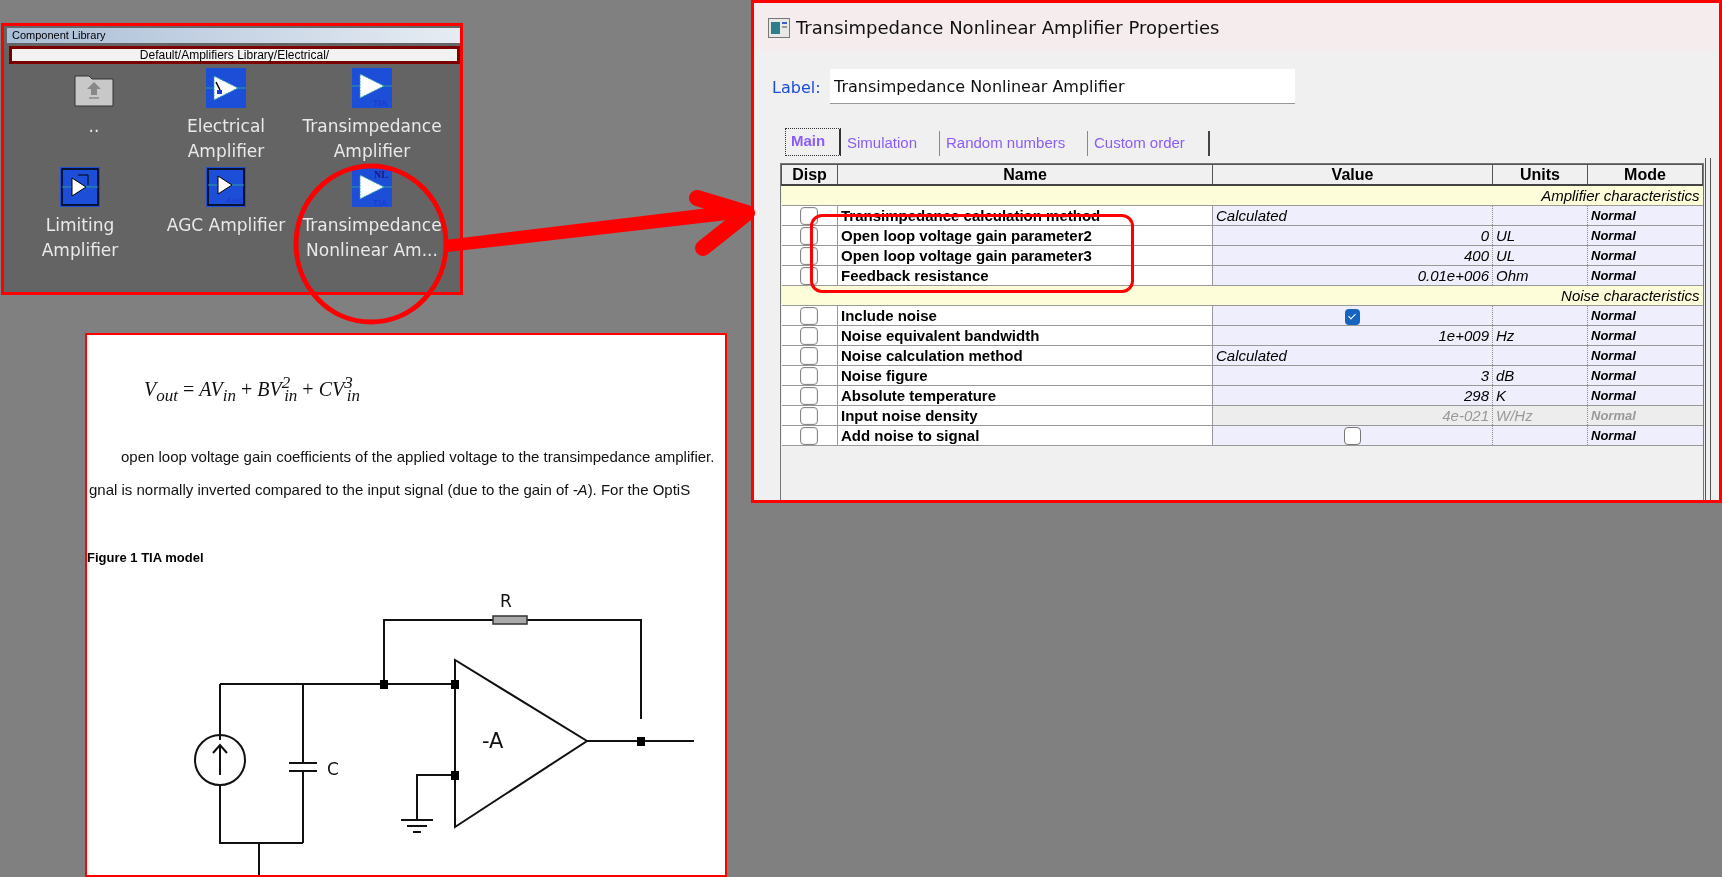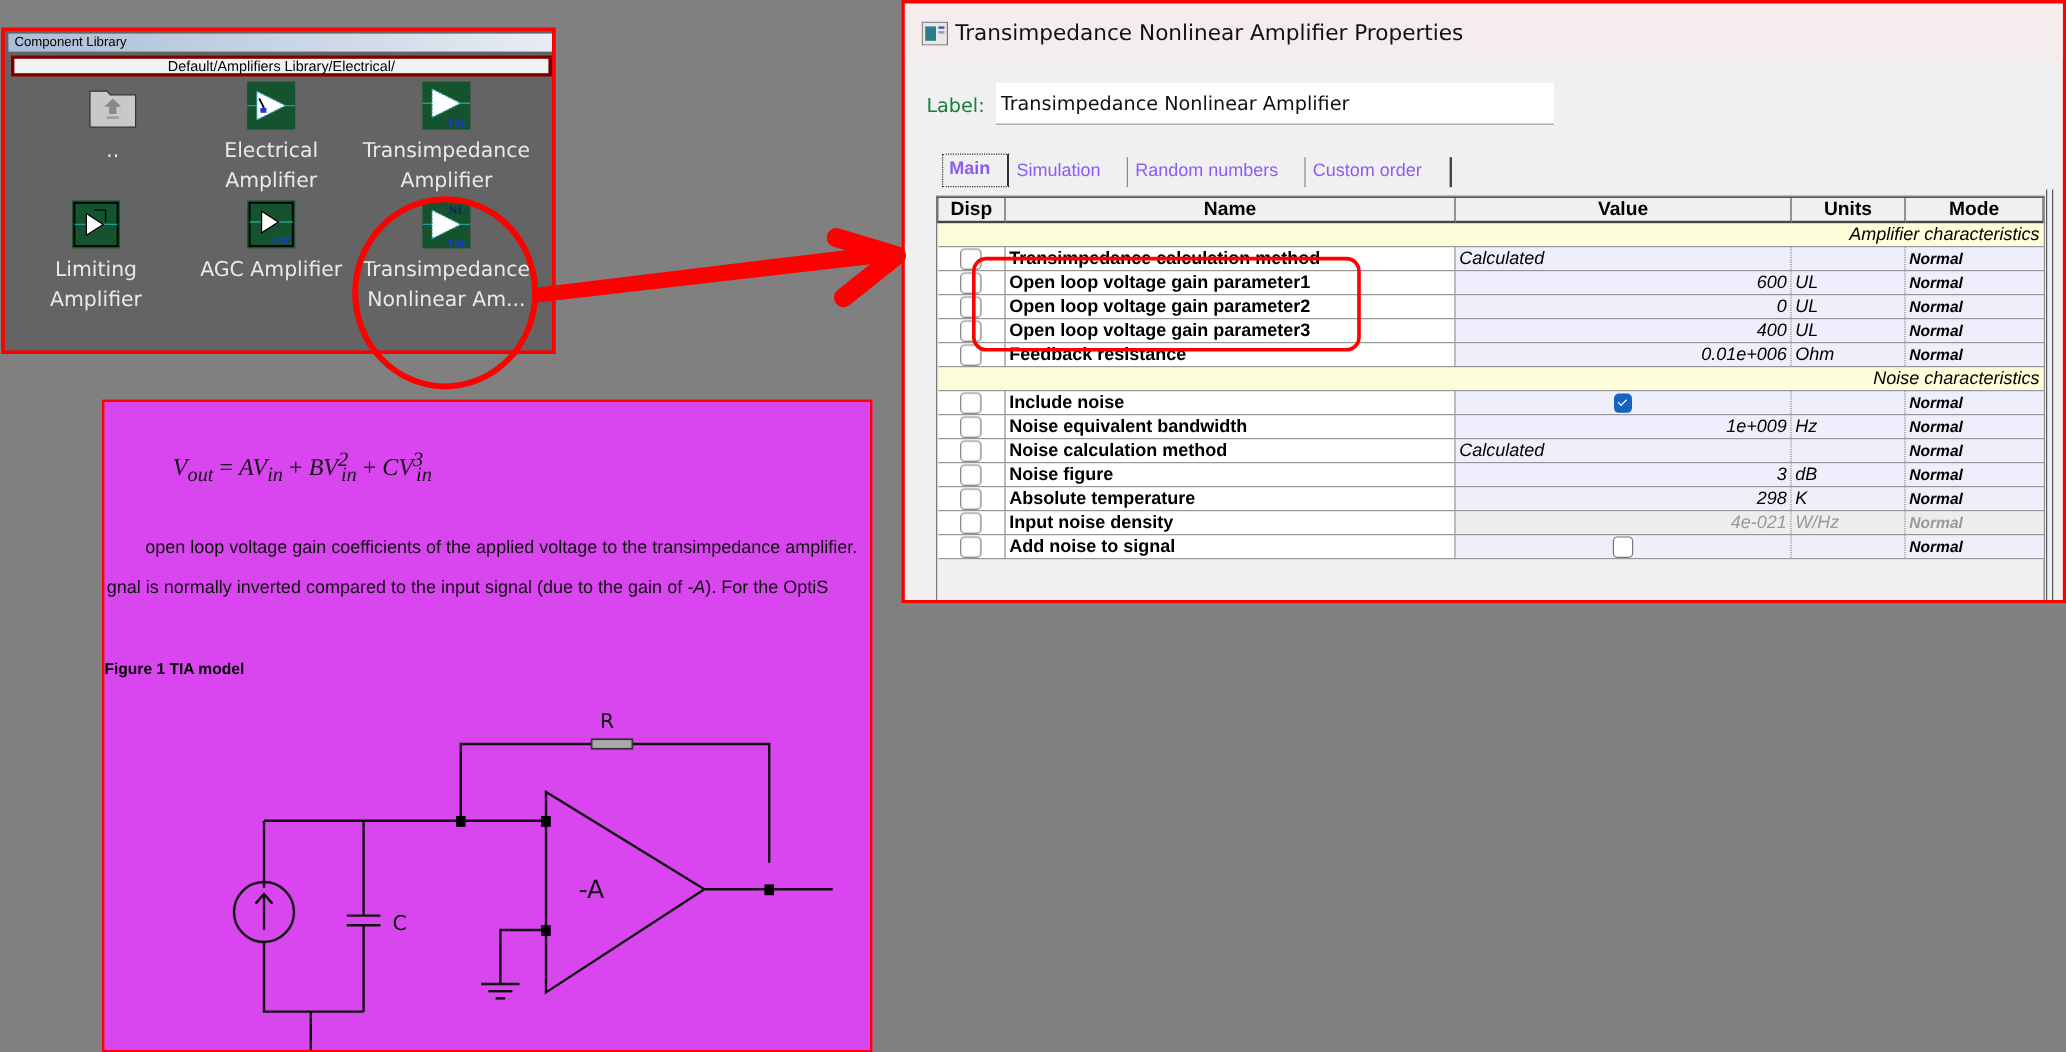--- a/index.html
+++ b/index.html
@@ -20,40 +20,40 @@
   .lib-path {
     position:absolute; left:5px; top:20px; right:0; height:18px;
     border:3px solid #7a0000; background:#f2f2f2; box-sizing:border-box;
     font-size:12px; text-align:center; line-height:13px; color:#000;
   }
   .lib-item {
     position:absolute; width:140px; text-align:center; color:#e9e9e9;
     font-family:"DejaVu Sans", sans-serif; font-size:17px; line-height:25px;
   }
   .lib-icon {
-    width:40px; height:40px; margin:0 auto 6px auto; background:#14532d;
+    width:40px; height:40px; margin:0 auto 6px auto; background:#1d4ed8;
     position:relative;
   }
   .lib-icon svg { position:absolute; left:0; top:0; }
   
   .dlg {
     position:absolute; left:751px; top:0; width:971px; height:503px;
     border:3px solid #ff0000; box-sizing:border-box; background:#f0f0f0;
     overflow:hidden;
   }
   .dlg-titlebar {
     position:absolute; left:0; top:0; right:0; height:48px;
     background:#f5ecee;
   }
   .dlg-title {
     position:absolute; left:42px; top:14px; font-family:"DejaVu Sans", sans-serif;
     font-size:18px; color:#111;
   }
   .dlg-appicon { position:absolute; left:14px; top:15px; width:22px; height:20px; }
-  .lbl-text { position:absolute; left:18px; top:75px; font-size:16px; color:#15803d; font-family:"DejaVu Sans", sans-serif;}
+  .lbl-text { position:absolute; left:18px; top:75px; font-size:16px; color:#1d4ed8; font-family:"DejaVu Sans", sans-serif;}
   .lbl-input {
     position:absolute; left:76px; top:66px; width:465px; height:35px;
     background:#fff; border:none; border-bottom:1px solid #999;
     font-family:"DejaVu Sans", sans-serif; font-size:16px; padding:12px 4px; box-sizing:border-box;
     line-height:18px; color:#111;
   }
   .tabs { position:absolute; left:31px; top:125px; height:28px; }
   .tab {
     position:absolute; top:3px; height:25px; font-size:15px; line-height:24px;
     border-right:1px solid #888; padding-left:6px; box-sizing:border-box; color:#8b5cf6;
@@ -90,21 +90,21 @@
   .chk.on { background:#1565c0; }
   .chk.on::after { content:""; position:absolute; left:5px; top:3px; width:3px; height:6px; border:solid #fff; border-width:0 1px 1px 0; transform:rotate(45deg); }
   .chk.off { background:#fff; border:1px solid #777; }
   .hl-box {
     position:absolute; left:810px; top:214px; width:324px; height:79px;
     border:3px solid #ff0000; border-radius:12px; box-sizing:border-box;
   }
   
   .doc {
     position:absolute; left:85px; top:333px; width:642px; height:544px;
-    background:#d946ef; border:2px solid #ff0000; box-sizing:border-box; overflow:hidden;
+    background:#ffffff; border:2px solid #ff0000; box-sizing:border-box; overflow:hidden;
   }
   .eq {
     position:absolute; left:57px; top:38px; font-family:"Liberation Serif", serif;
     font-style:italic; font-size:20px; color:#111;
   }
   .eq sub, .eq sup { font-size:17px; }
   .para { position:absolute; left:2px; font-size:15px; color:#111; white-space:nowrap; }
   .fig-cap { position:absolute; left:0; right:0; top:215px; text-align:left; font-size:13px; font-weight:bold; }
   .circuit { position:absolute; left:0; top:0; }
   
@@ -284,27 +284,20 @@
           </tr>
         <tr>
           <td class="disp"><span class="disp-box"></span></td>
           <td class="name">Transimpedance calculation method</td>
           <td class="val left">Calculated</td>
           <td class="unit"></td>
           <td class="mode">Normal</td>
         </tr>
         <tr>
           <td class="disp"><span class="disp-box"></span></td>
-          <td class="name">Open loop voltage gain parameter1</td>
-          <td class="val">600</td>
-          <td class="unit">UL</td>
-          <td class="mode">Normal</td>
-        </tr>
-        <tr>
-          <td class="disp"><span class="disp-box"></span></td>
           <td class="name">Open loop voltage gain parameter2</td>
           <td class="val">0</td>
           <td class="unit">UL</td>
           <td class="mode">Normal</td>
         </tr>
         <tr>
           <td class="disp"><span class="disp-box"></span></td>
           <td class="name">Open loop voltage gain parameter3</td>
           <td class="val">400</td>
           <td class="unit">UL</td>

